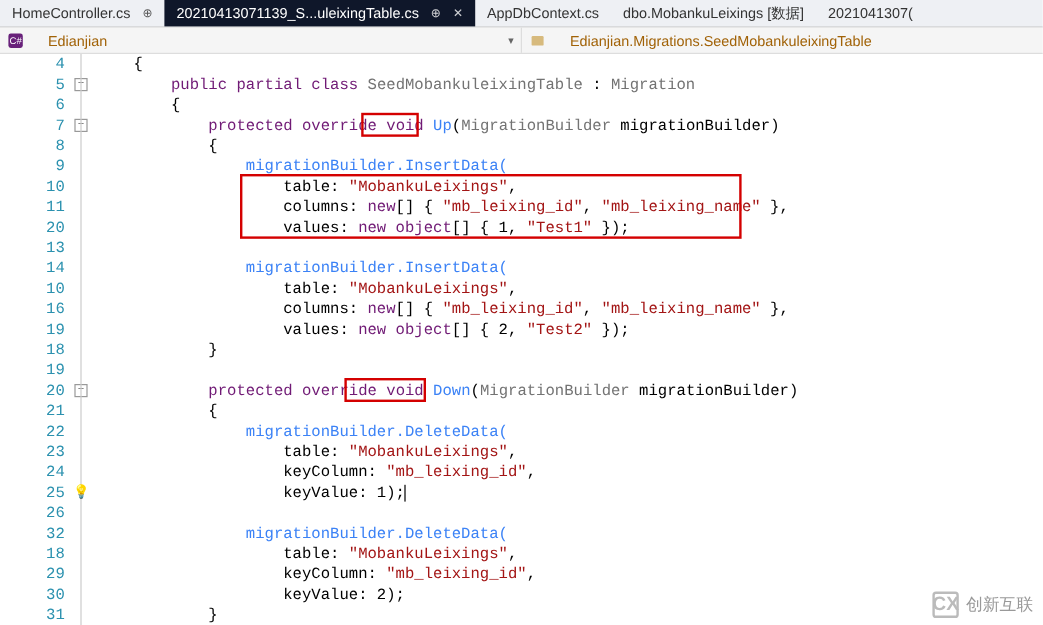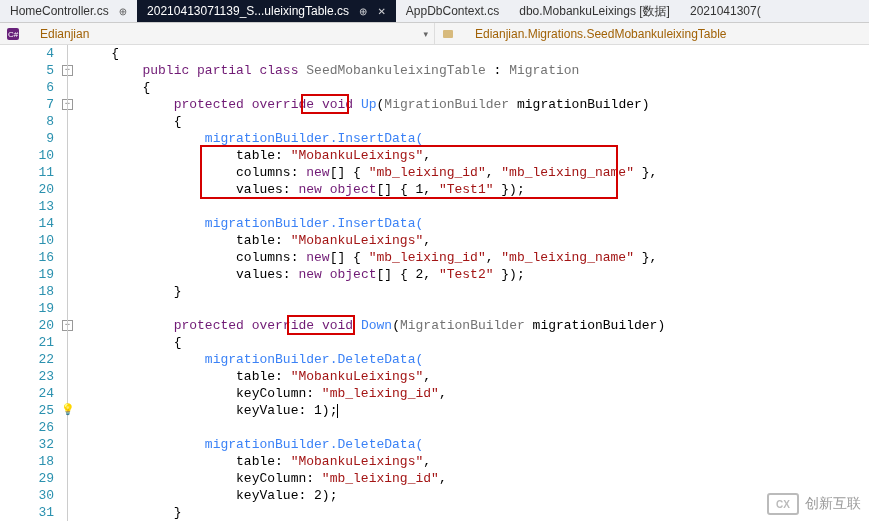--- a/index.html
+++ b/index.html
@@ -24,21 +24,21 @@
   .code .line { height: 17px; }
   .kw { color: #701a75; }
   .type { color: #737373; }
   .str { color: #a31515; }
   .pn { color: #000; }
   .param { color: #000; }
   .name { color: #3b82f6; text-align: center; }
   .named { color: #000; text-align: right; }
   .redbox { position: absolute; border: 2px solid #d40000; pointer-events: none; }
   .watermark { position: absolute; right: 8px; bottom: 6px; font-family: "Microsoft YaHei","Segoe UI",sans-serif; font-size: 14px; color: #999; display: flex; align-items: center; gap: 6px; }
-  .watermark .logo { width: 32px; height: 22px; border: 2px solid #bbb; border-radius: 3px; display: flex; align-items: center; justify-content: center; font-weight: bold; color: #bbb; font-size: 10px; }
+  .watermark .logo { width: 22px; height: 22px; border: 2px solid #bbb; border-radius: 3px; display: flex; align-items: center; justify-content: center; font-weight: bold; color: #bbb; font-size: 16px; }
   .fold-line { position:absolute; left:7px; width:1px; background:#ccc; }
 </style>
 </head>
 <body>
 
 <div class="tabs">
   <div class="tab">
     <span>HomeController.cs</span>
     <span class="pin">⊕</span>
   </div>

